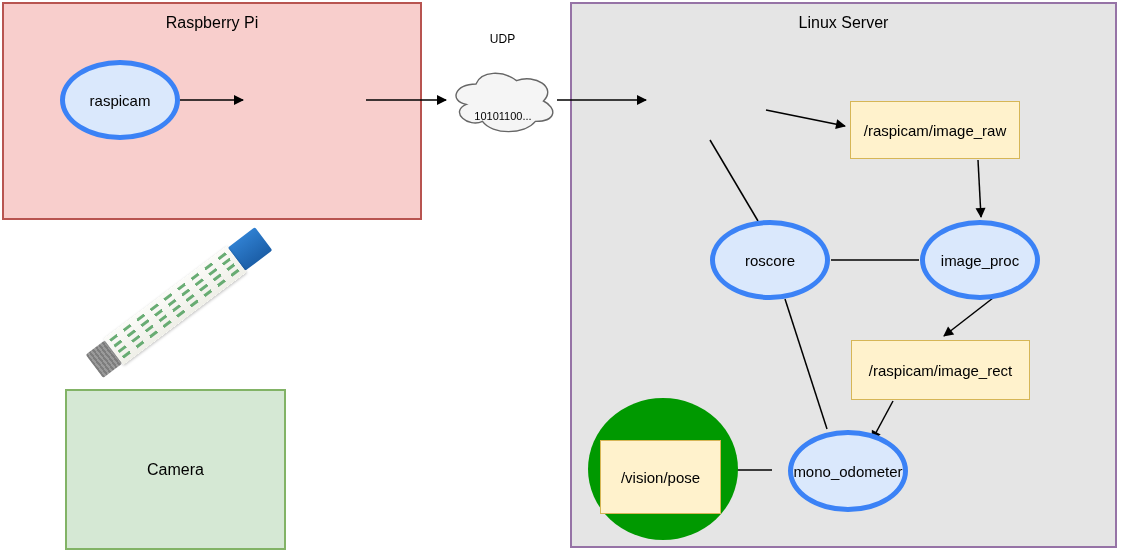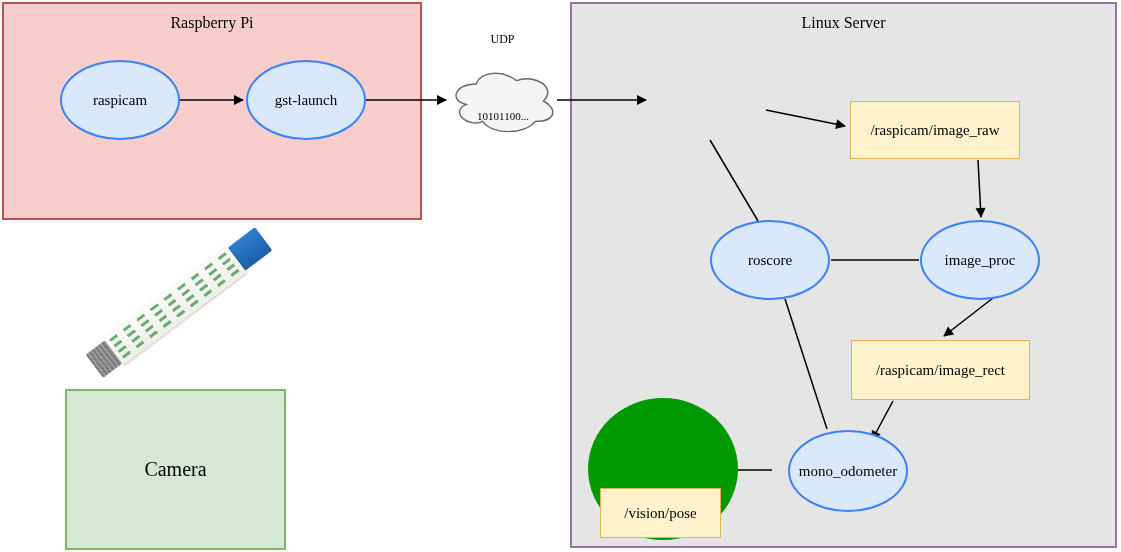--- a/index.html
+++ b/index.html
@@ -1,57 +1,57 @@
 <!DOCTYPE html>
 <html><head>
 <meta charset="utf-8">
 <style>
   html,body{margin:0;padding:0;background:#ffffff;}
   #canvas{
     position:relative;
     width:1121px;height:552px;
     background:#ffffff;
-    font-family:Liberation Serif, serif;
+    font-family:Liberation Sans, sans-serif;
     color:#000;
     overflow:hidden;
   }
   .group{position:absolute;box-sizing:border-box;}
   .group-title{
     position:absolute;top:10px;left:0;right:0;
     text-align:center;font-size:16px;color:#000;
   }
   #rp-box{left:2px;top:2px;width:420px;height:218px;background:#f8cecc;border:2px solid #b85450;}
   #ls-box{left:570px;top:2px;width:547px;height:546px;background:#e5e5e5;border:2px solid #9673a6;}
   #camera-box{
     left:65px;top:389px;width:221px;height:161px;
     background:#d5e8d4;border:2px solid #82b366;
     display:flex;align-items:center;justify-content:center;
-    font-size:20px;
+    font-size:16px;
   }
   .node{
     position:absolute;box-sizing:border-box;
     display:flex;align-items:center;justify-content:center;
     font-size:15px;text-align:center;
     z-index:3;
   }
   .ellipse{
-    background:#dae8fc;border:2px solid #3b82f6;border-radius:50%;
+    background:#dae8fc;border:5px solid #3b82f6;border-radius:50%;
   }
   .topic{
     background:#fff2cc;border:1px solid #d6b656;
   }
   #node-raspicam{left:60px;top:60px;width:120px;height:80px;}
   #node-gst-launch{left:246px;top:60px;width:120px;height:80px;}
   #node-gscam{left:650px;top:60px;width:120px;height:80px;}
   #node-roscore{left:710px;top:220px;width:120px;height:80px;}
   #node-image-proc{left:920px;top:220px;width:120px;height:80px;}
   #node-mono-odometer{left:772px;top:430px;width:120px;height:82px;margin-left:16px;}
   #topic-image-raw{left:850px;top:101px;width:170px;height:58px;}
   #topic-image-rect{left:851px;top:340px;width:179px;height:60px;}
-  #topic-vision-pose{left:600px;top:440px;width:121px;height:50px;z-index:4;margin-top:48px;}
+  #topic-vision-pose{left:600px;top:440px;width:121px;height:74px;z-index:4;}
   #pose-circle{
     position:absolute;left:588px;top:398px;width:150px;height:142px;
     background:#009900;border-radius:50%;z-index:2;
   }
   #udp-label{
     position:absolute;left:460px;top:32px;width:85px;
     text-align:center;font-size:12px;z-index:3;
   }
   #cloud{position:absolute;left:449px;top:67px;width:108px;height:68px;z-index:2;}
   #cloud-text{
@@ -131,23 +131,20 @@
       <line x1="993" y1="298" x2="944" y2="336" marker-end="url(#arrow)"></line>
       <line x1="893" y1="401" x2="872" y2="440" marker-end="url(#arrow)"></line>
       <line x1="785" y1="299" x2="827" y2="429"></line>
       <line x1="772" y1="470" x2="724" y2="470" marker-end="url(#arrow)"></line>
     </g>
   </svg>
 
   <div class="node ellipse" id="node-raspicam">
     <span>raspicam</span>
   </div>
-  <div class="node ellipse" id="node-gst-launch">
-    <span>gst-launch</span>
-  </div>
   <div class="node ellipse" id="node-image-proc">
     <span>image_proc</span>
   </div>
   <div class="node ellipse" id="node-roscore">
     <span>roscore</span>
   </div>
   <div class="node ellipse" id="node-mono-odometer">
     <span>mono_odometer</span>
   </div>
 

